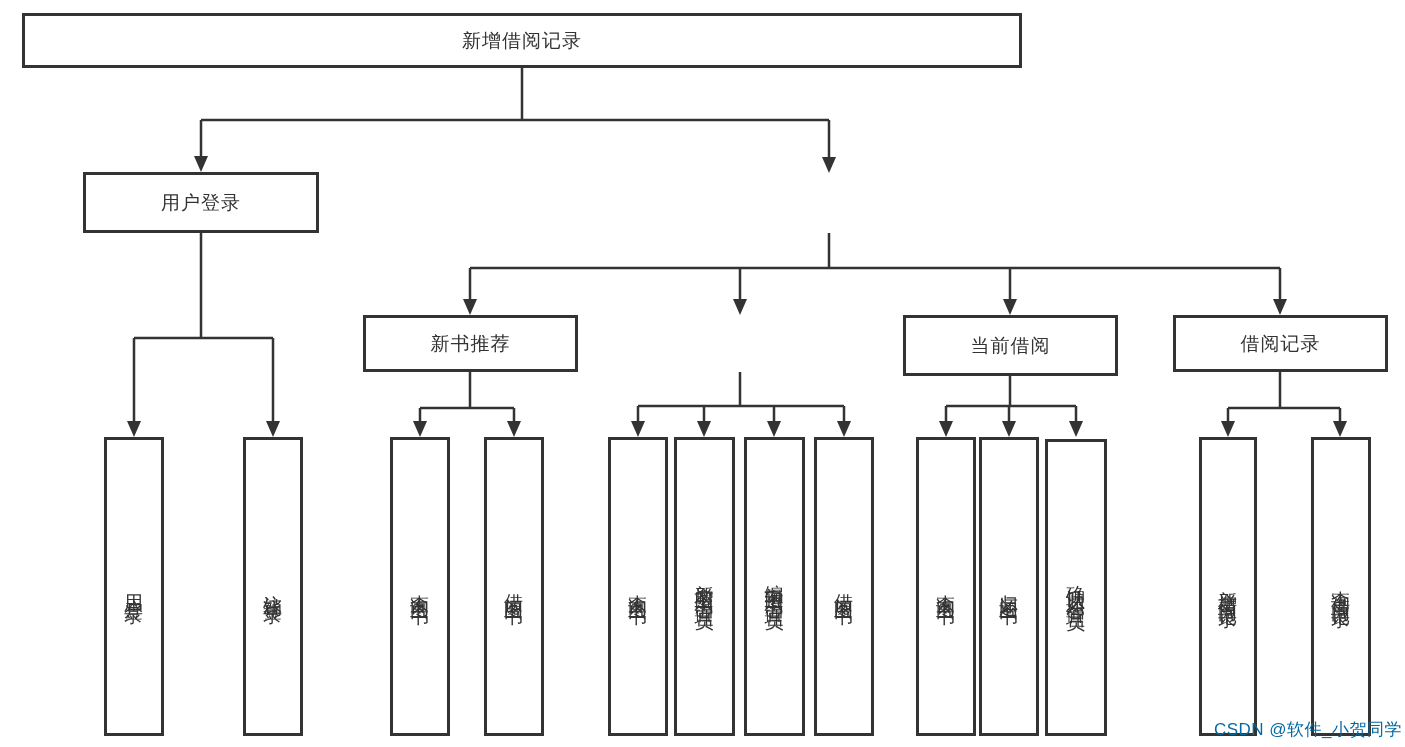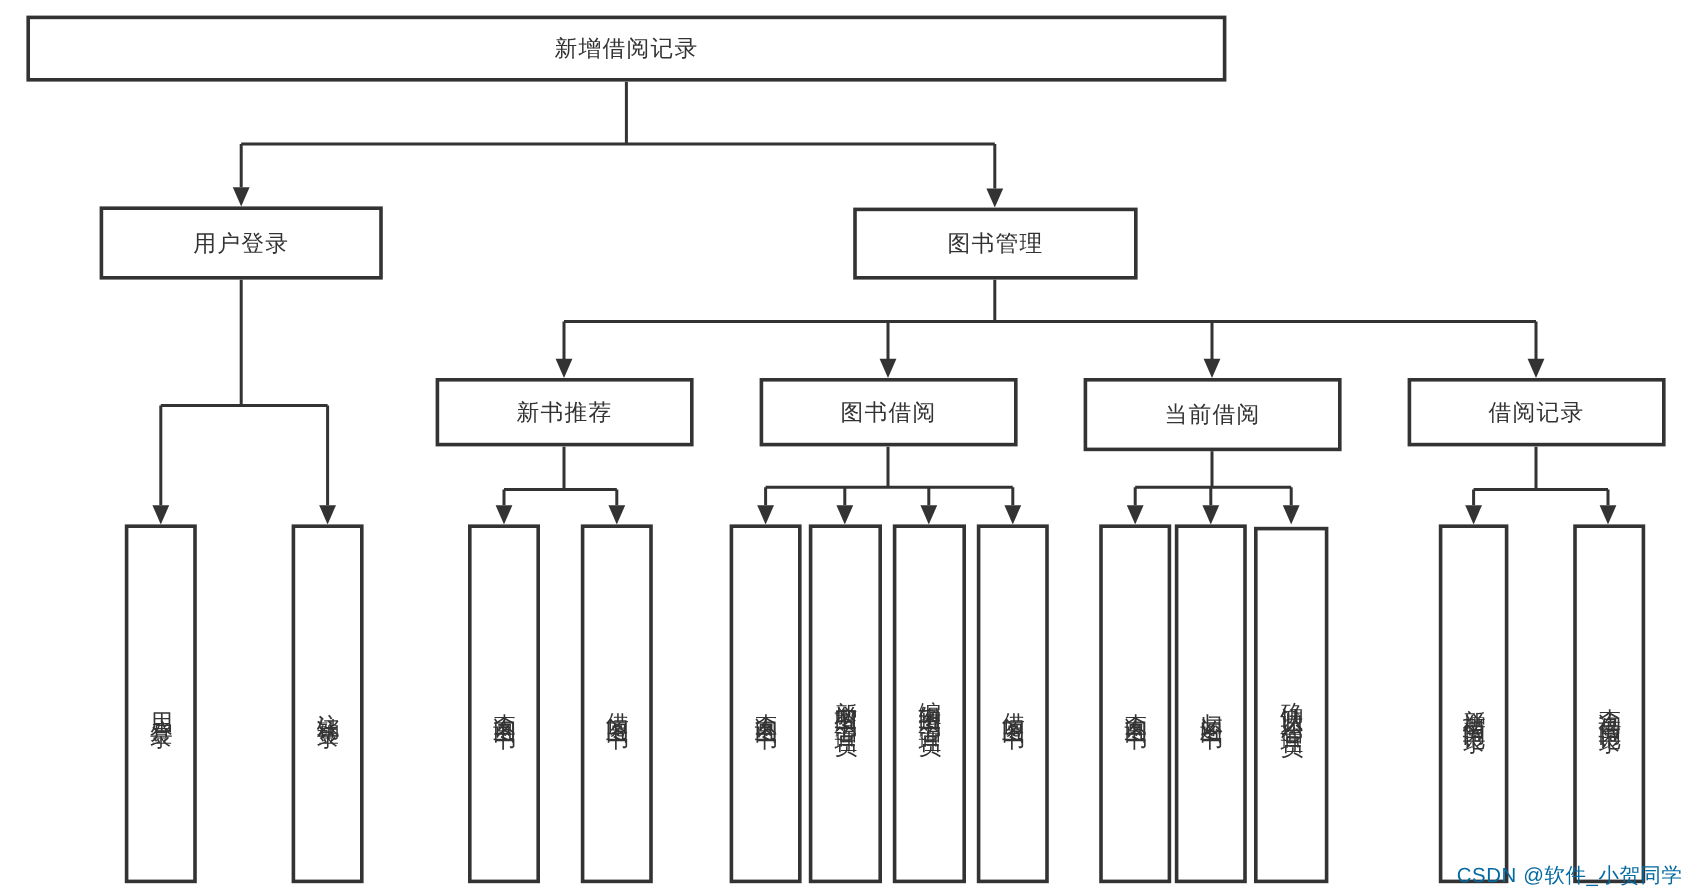--- a/index.html
+++ b/index.html
@@ -104,29 +104,23 @@
     <polygon points="1333,421 1347,421 1340,437"></polygon>
   </svg>
 
   <div class="node" style="left:22px;top:13px;width:1000px;height:55px">
     <span>新增借阅记录</span>
   </div>
 
   <div class="node" style="left:83px;top:172px;width:236px;height:61px">
     <span>用户登录</span>
   </div>
-  <div class="node" style="left:711px;top:173px;width:237px;height:60px">
-    <span>图书管理</span>
-  </div>
 
   <div class="node" style="left:363px;top:315px;width:215px;height:57px">
     <span>新书推荐</span>
-  </div>
-  <div class="node" style="left:633px;top:315px;width:215px;height:57px">
-    <span>图书借阅</span>
   </div>
   <div class="node" style="left:903px;top:315px;width:215px;height:61px">
     <span>当前借阅</span>
   </div>
   <div class="node" style="left:1173px;top:315px;width:215px;height:57px">
     <span>借阅记录</span>
   </div>
 
   <div class="leaf" style="left:104px;top:437px;width:60px;height:299px">
     <span class="vtext">用户登录</span>

